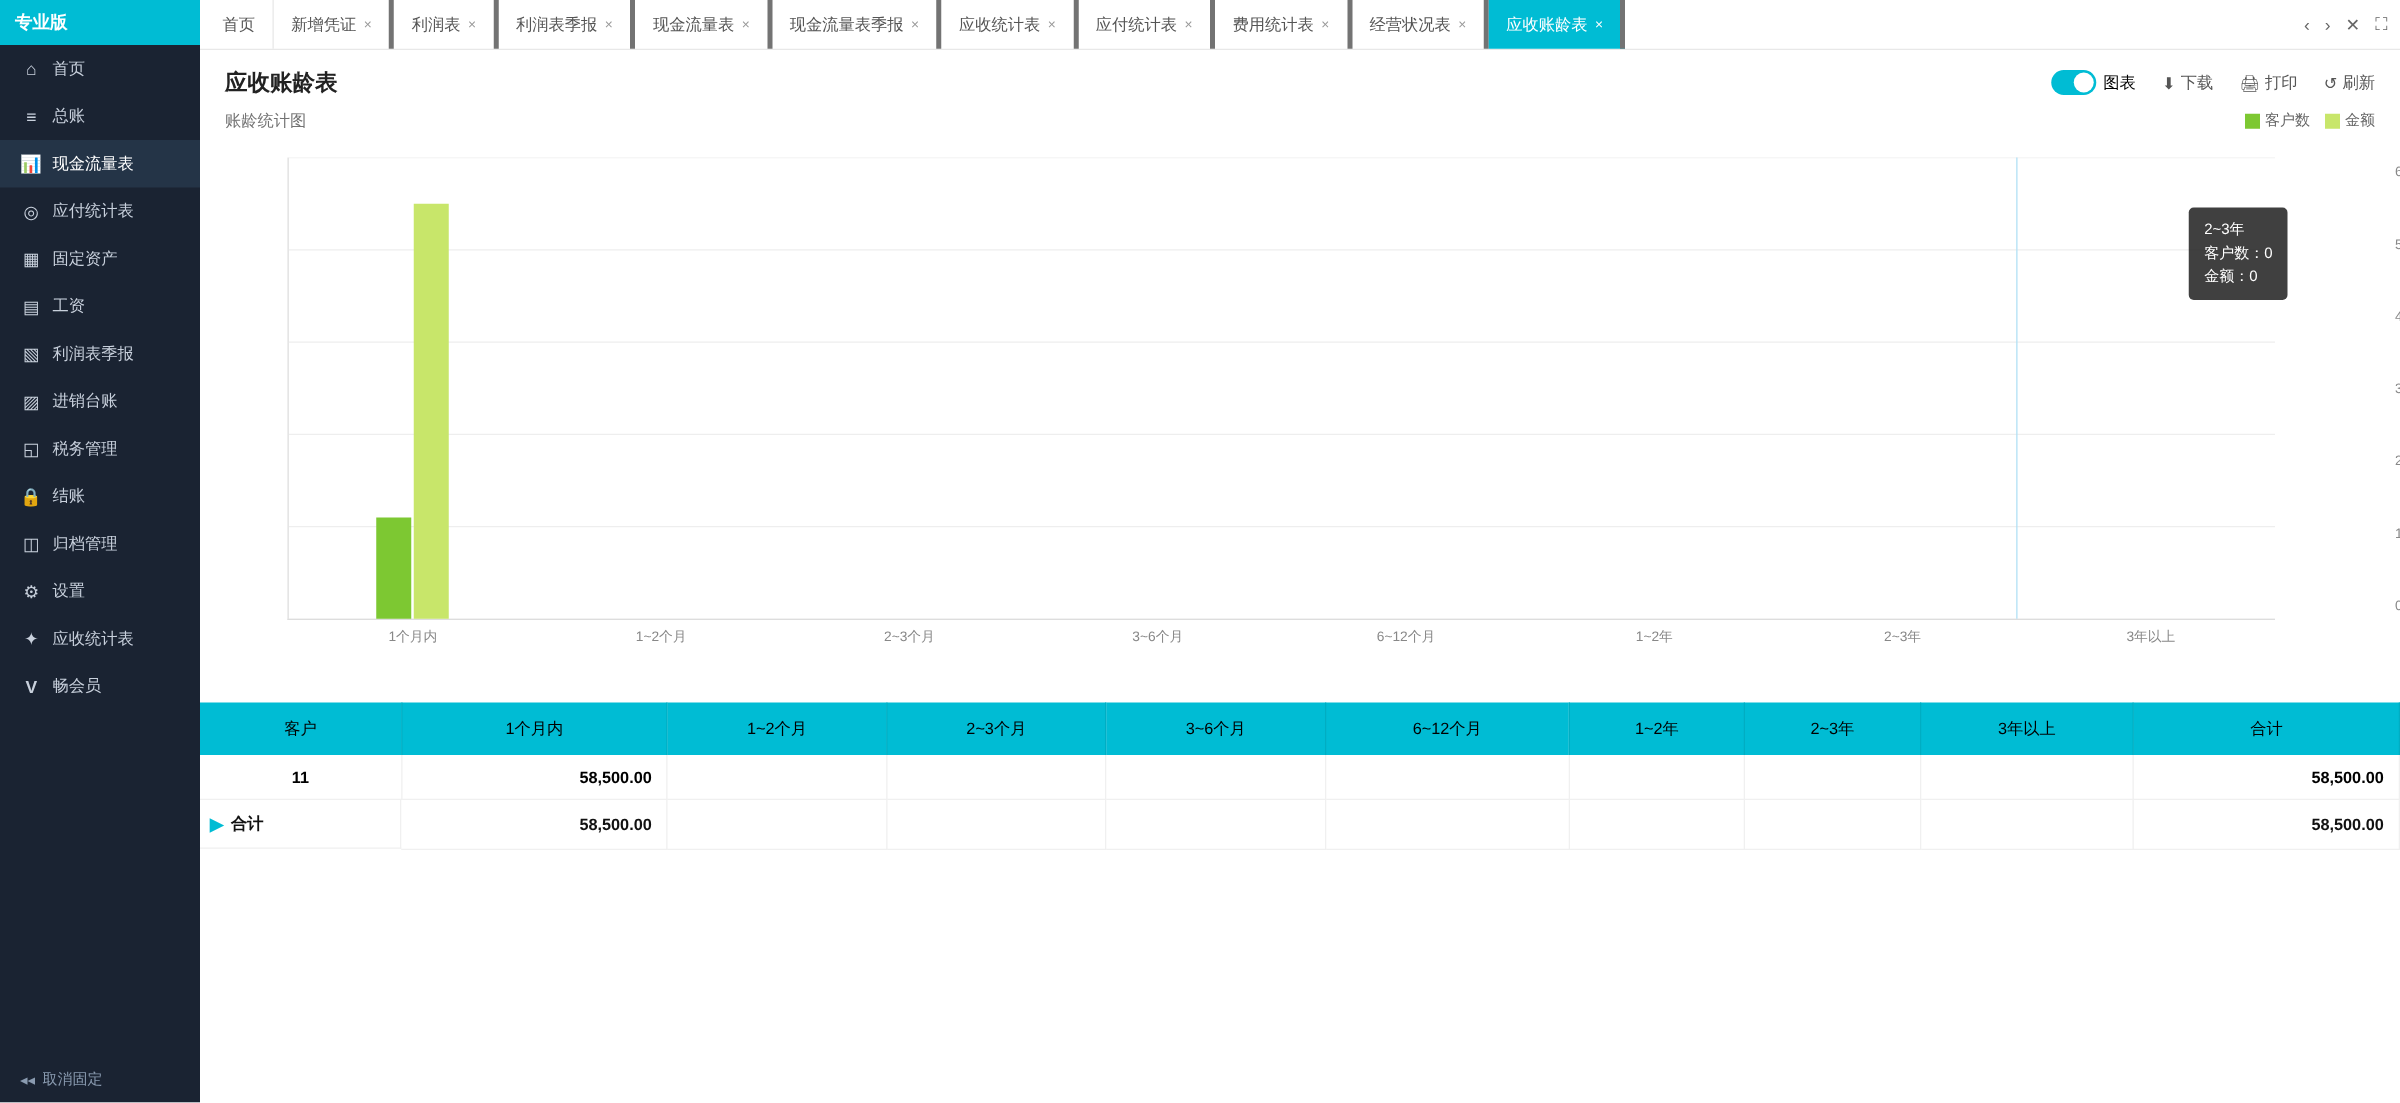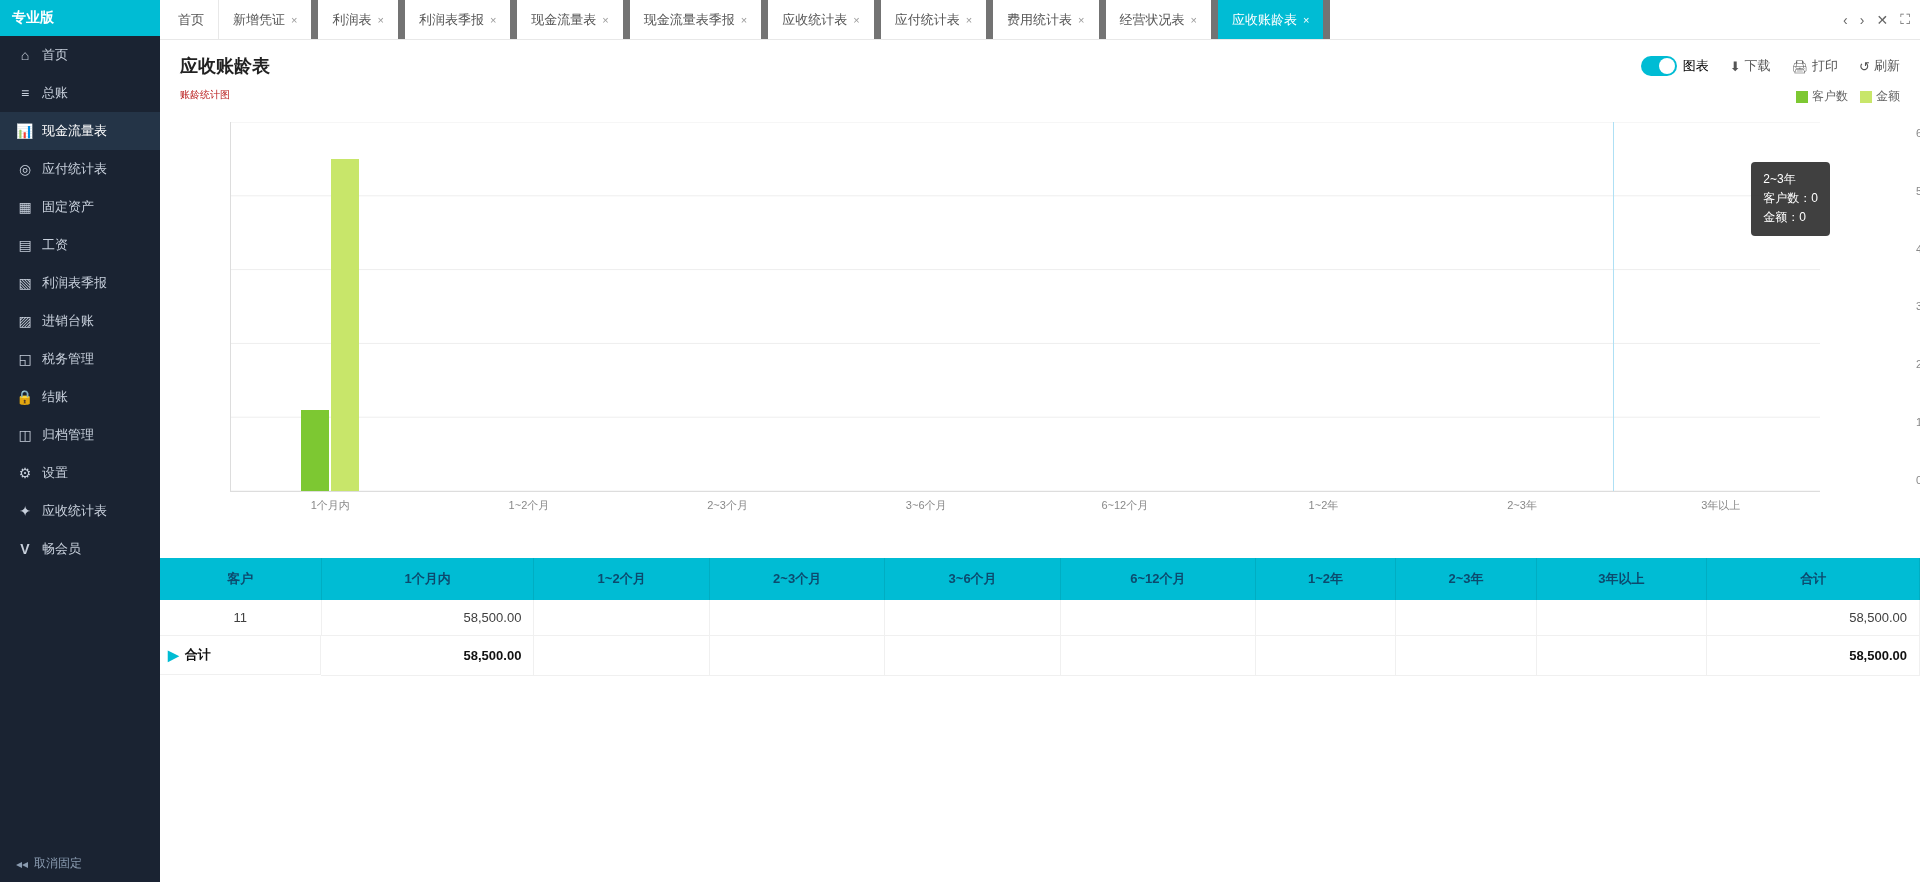--- a/index.html
+++ b/index.html
@@ -68,21 +68,21 @@
     }
     .tab-item {
       display: flex;
       align-items: center;
       padding: 0 14px;
       height: 40px;
       font-size: 13px;
       color: #555;
       cursor: pointer;
       white-space: nowrap;
-      border-right: 7px solid #737373;
+      border-right: 4px solid #737373;
       gap: 4px;
     }
     .tab-item:first-child { border-right: 1px solid #e8e8e8; }
     .tab-item.active {
       background: #00bcd4;
       color: #fff;
     }
     .tab-close {
       font-size: 11px;
       color: #999;
@@ -164,22 +164,22 @@
       cursor: pointer;
       font-size: 13px;
     }
 
     
     .chart-container {
       padding: 0 20px 20px 20px;
       position: relative;
     }
     .chart-title {
-      font-size: 10px;
-      color: #b91c1c;
+      font-size: 13px;
+      color: #737373;
       margin-bottom: 8px;
     }
     .chart-legend {
       position: absolute;
       top: 0;
       right: 20px;
       display: flex;
       align-items: center;
       gap: 12px;
       font-size: 12px;
@@ -272,34 +272,35 @@
     }
 
     
     .data-table {
       width: 100%;
       border-collapse: collapse;
       margin-top: 16px;
     }
     .data-table th {
       background: #00bcd4;
-      color: #0c4a6e;
+      color: #000000;
       padding: 12px 8px;
       text-align: center;
-      font-weight: bold;
+      font-weight: normal;
       font-size: 13px;
       border-right: 1px solid #00adc2;
     }
     .data-table td {
       padding: 10px 8px;
       text-align: center;
       font-size: 13px;
-      color: #404040;
+      color: #000000;
       border-bottom: 1px solid #f0f0f0;
       border-right: 1px solid #f0f0f0;
+      font-weight: bold;
     }
     .total-row td {
       font-weight: bold;
       color: #111;
     }
     .total-row td:first-child {
       display: flex;
       align-items: center;
       gap: 6px;
     }

